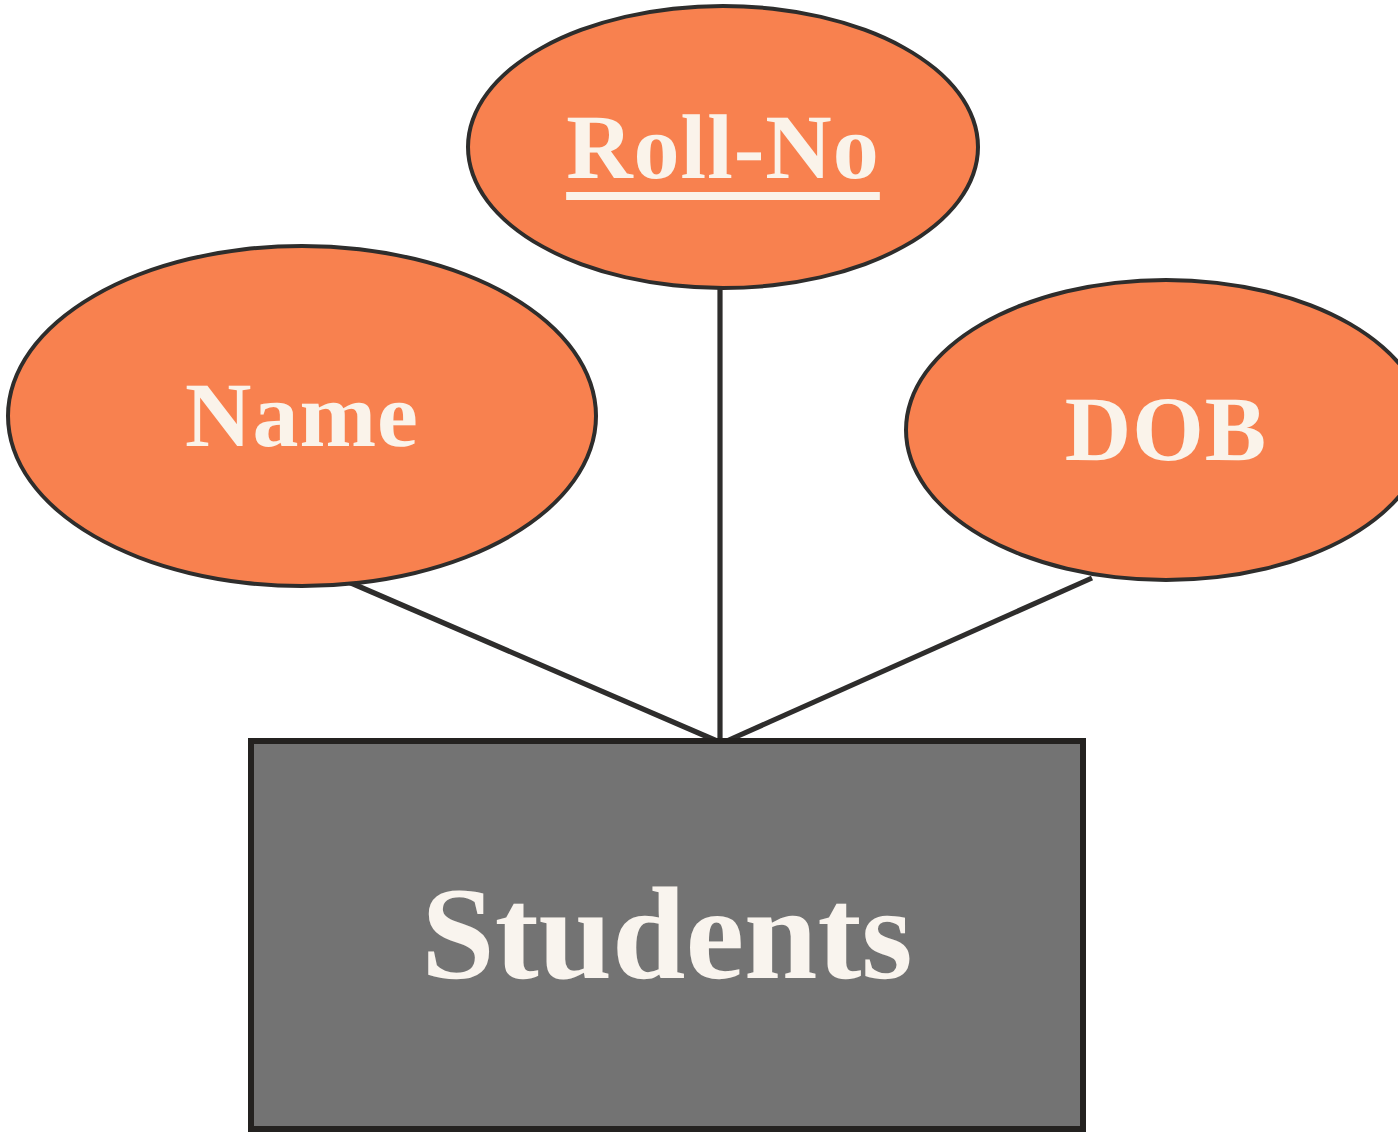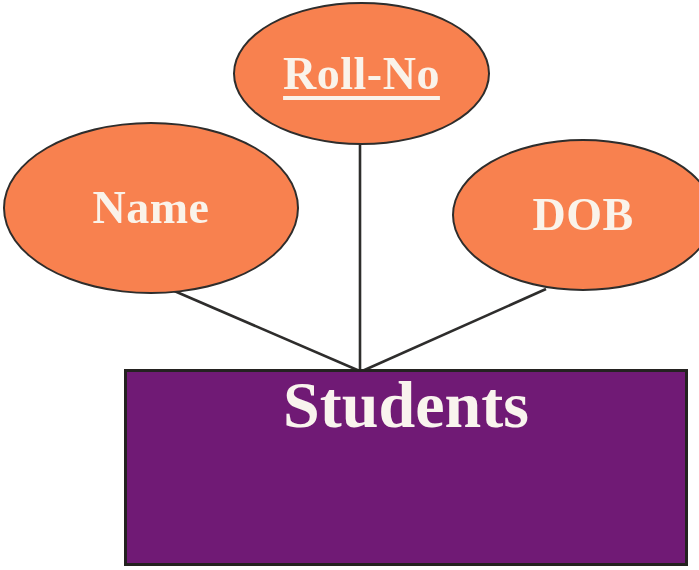--- a/index.html
+++ b/index.html
@@ -50,26 +50,26 @@
   .underlined {
     text-decoration: underline;
     text-decoration-thickness: 4px;
     text-underline-offset: 7px;
   }
   .entity {
     position: absolute;
     box-sizing: border-box;
     left: 124px;
     top: 369px;
-    width: 564px;
+    width: 419px;
     height: 197px;
-    background: #701a75;
+    background: #737373;
     border: 3px solid #242220;
     display: flex;
-    align-items: flex-start;
+    align-items: center;
     justify-content: center;
   }
   .entity-label {
     color: #f9f4ee;
     font-weight: bold;
     font-size: 66px;
     line-height: 1;
     white-space: nowrap;
   }
 </style>

